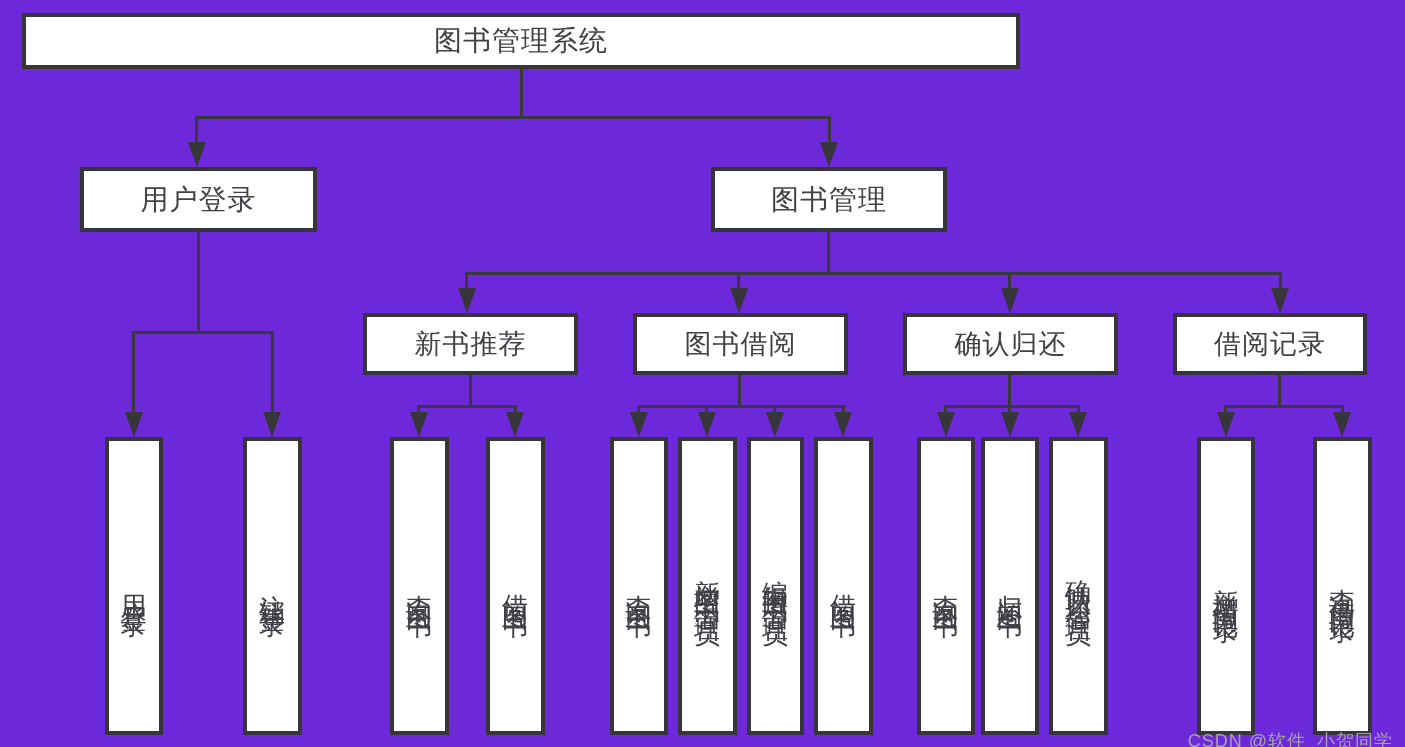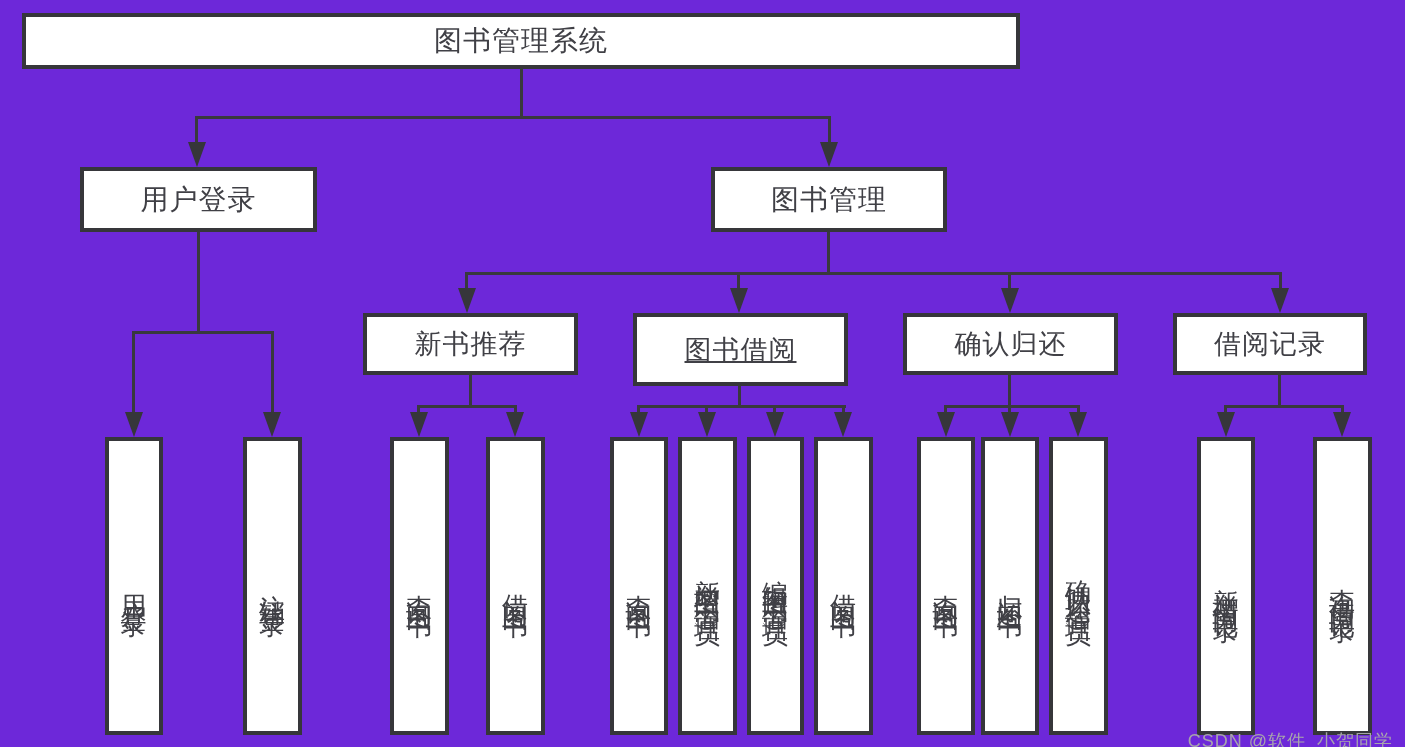--- a/index.html
+++ b/index.html
@@ -80,21 +80,21 @@
   </div>
 
   <div class="box lvl2" style="left:711px; top:167px; width:236px; height:65px;">
     <span>图书管理</span>
   </div>
 
   <div class="box lvl3" style="left:363px; top:313px; width:215px; height:62px;">
     <span>新书推荐</span>
   </div>
 
-  <div class="box lvl3" style="left:633px; top:313px; width:215px; height:73px;text-decoration:underline;">
+  <div class="box lvl3" style="left:633px; top:313px; width:215px; height:62px;">
     <span>图书借阅</span>
   </div>
 
   <div class="box lvl3" style="left:903px; top:313px; width:215px; height:62px;">
     <span>确认归还</span>
   </div>
 
   <div class="box lvl3" style="left:1173px; top:313px; width:194px; height:62px;">
     <span>借阅记录</span>
   </div>

